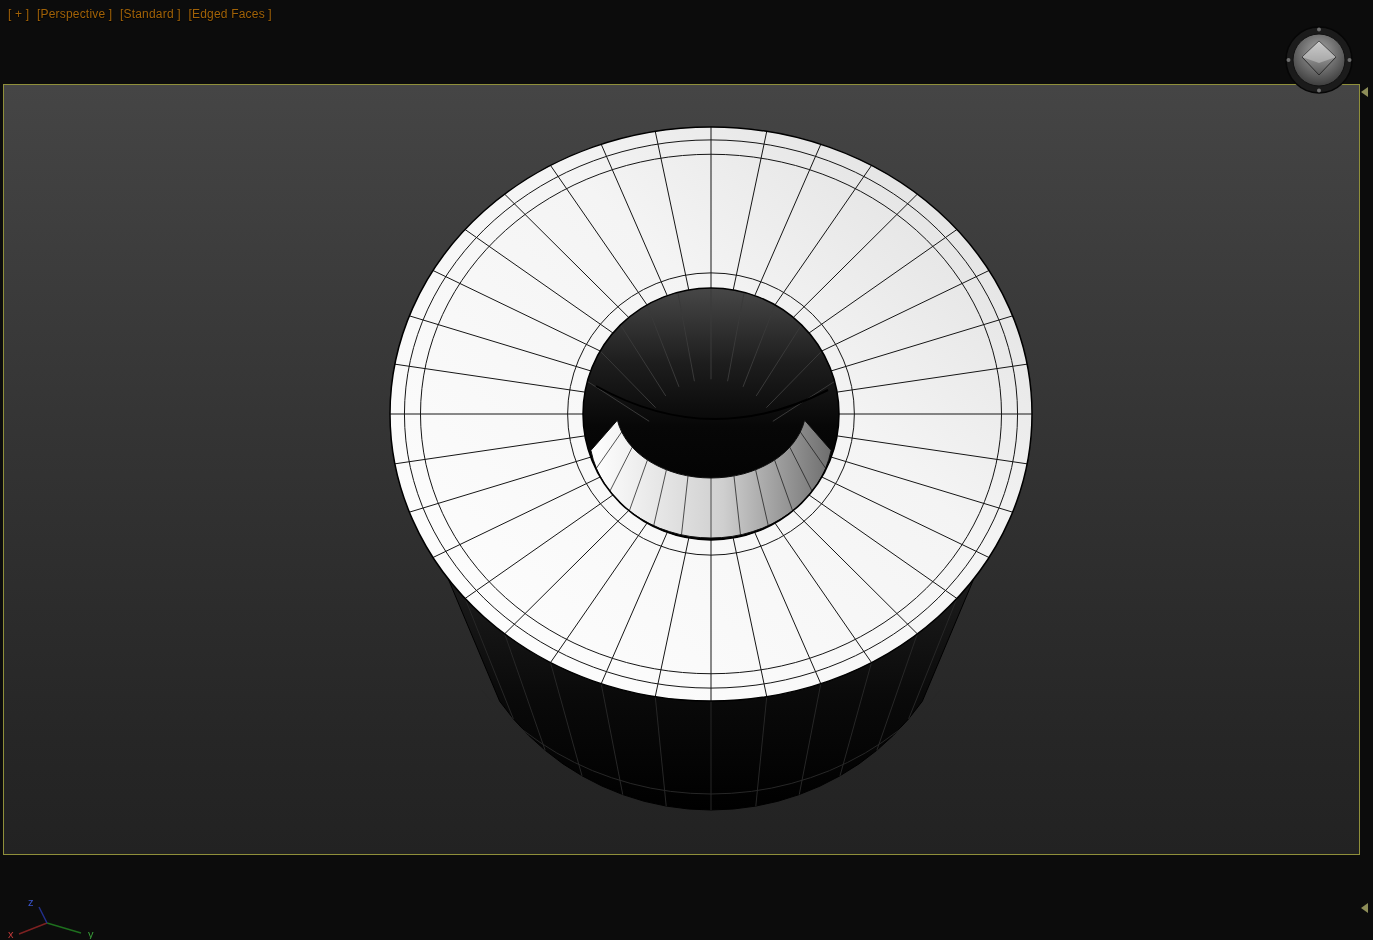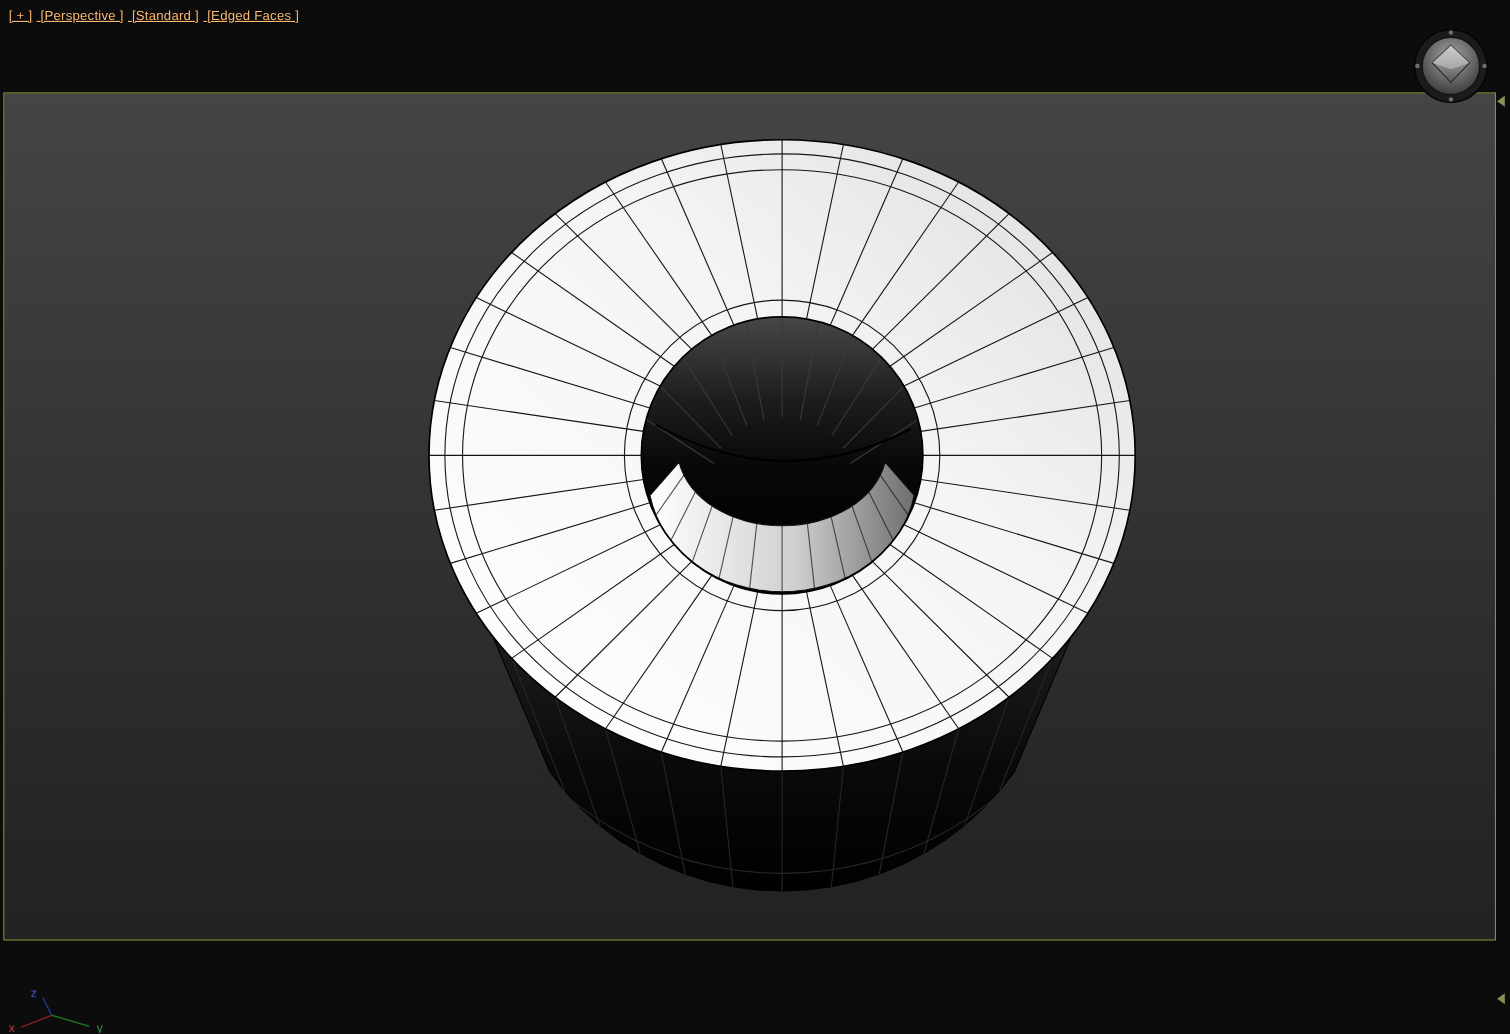--- a/index.html
+++ b/index.html
@@ -12,24 +12,23 @@
     position:absolute;left:3px;top:84px;width:1357px;height:771px;
     box-sizing:border-box;
     border:1px solid var(--vp-border,#8f8f3a);
     background:linear-gradient(180deg,#454545 0%,#343434 45%,#262626 85%,#222 100%);
     z-index:1;
   }
   #scene{position:absolute;left:0;top:0;z-index:2;pointer-events:none;}
   #mesh-group{pointer-events:auto;cursor:default;}
   .vp-label{
     position:absolute;left:8px;top:7px;z-index:5;
-    font-size:12px;color:#fdba74;letter-spacing:0.2px;
+    font-size:12px;color:#a16207;letter-spacing:0.2px;
     text-shadow:0 1px 1px #000;
     user-select:none;
-    text-decoration:underline;
   }
   .vp-label span{margin-right:4px;cursor:pointer;}
   .viewcube{position:absolute;left:1285px;top:26px;width:68px;height:68px;z-index:5;cursor:pointer;}
   .tripod{position:absolute;left:4px;top:893px;z-index:5;}
   .tripod text{font-family:"Liberation Sans",sans-serif;}
   .edge-marker{
     position:absolute;width:0;height:0;z-index:5;
     border-top:5px solid transparent;border-bottom:5px solid transparent;
     border-right:7px solid #8d8d58;cursor:pointer;
   }

